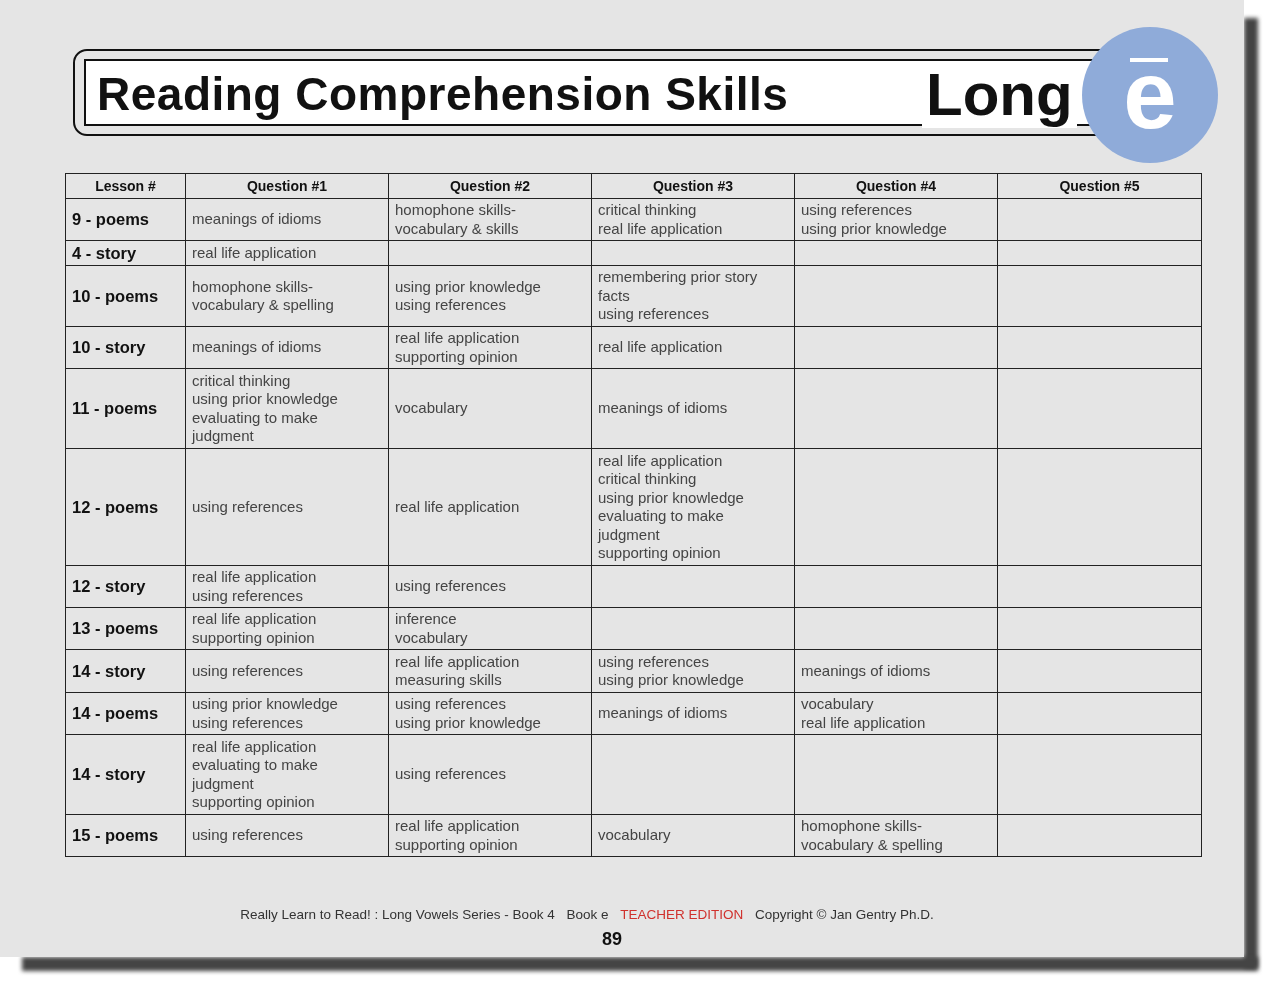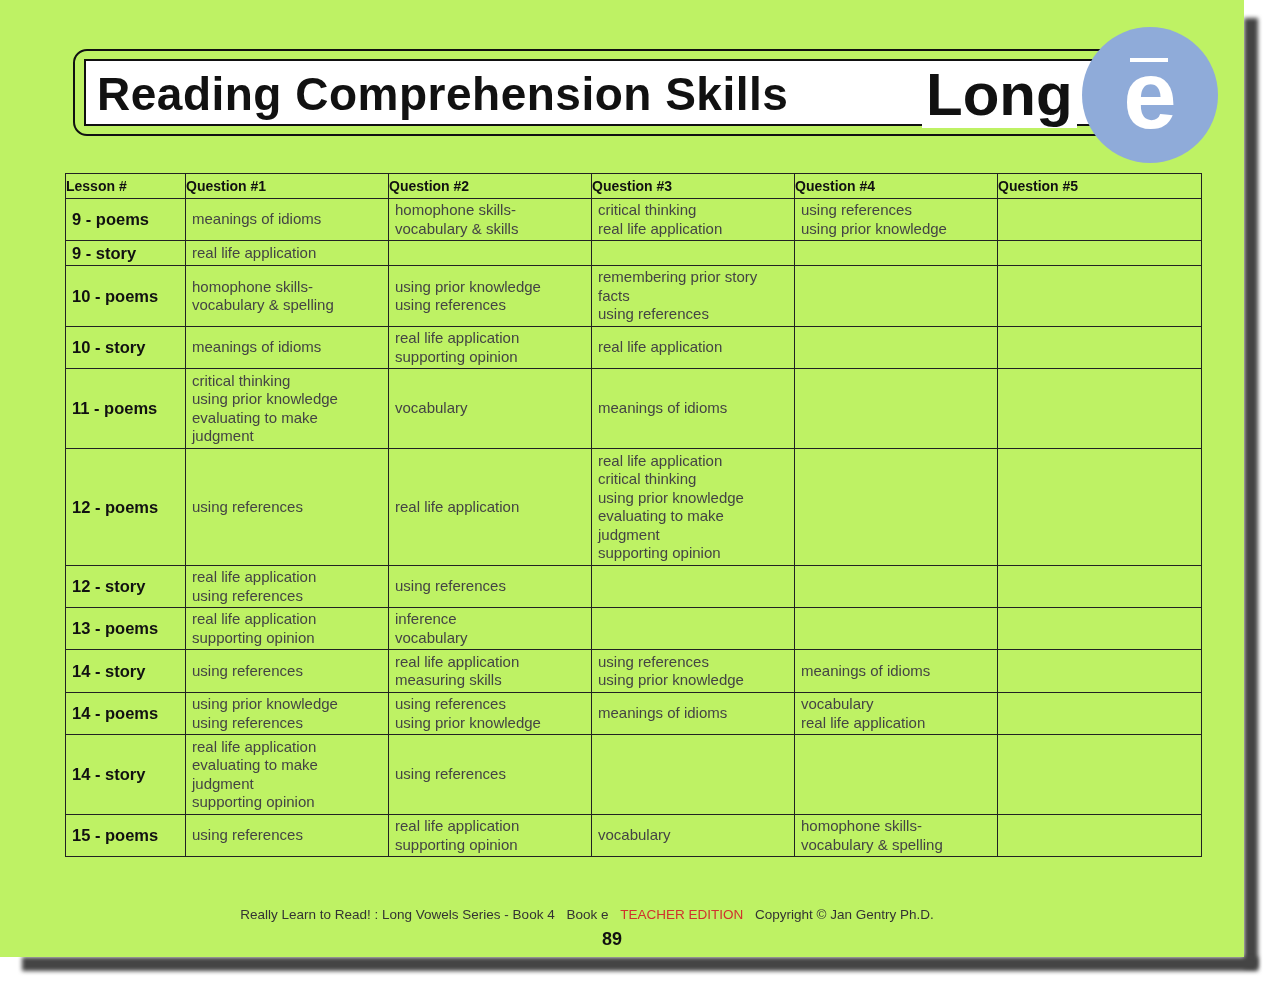--- a/index.html
+++ b/index.html
@@ -11,21 +11,21 @@
   .shadow-right {
     position:absolute; left:1244px; top:18px; width:14px; height:950px;
     background:#444; filter:blur(2px);
   }
   .shadow-bottom {
     position:absolute; left:22px; top:957px; width:1236px; height:14px;
     background:#444; filter:blur(2px);
   }
   .page {
     position:absolute; left:0; top:0; width:1244px; height:957px;
-    background:#bef264;
+    background:#e5e5e5;
   }
   .title-outer {
     position:absolute; left:73px; top:49px; width:1080px; height:87px;
     border:2px solid #111; border-radius:14px; box-sizing:border-box;
   }
   .title-inner {
     position:absolute; left:84px; top:59px; width:1060px; height:67px;
     border:2px solid #111; box-sizing:border-box; background:#fff;
   }
   .title-text {
@@ -48,21 +48,21 @@
     position:absolute; left:48px; top:31px; width:38px; height:4px; background:#fff;
   }
   table.skills {
     position:absolute; left:65px; top:173px; border-collapse:collapse;
     width:1136px; table-layout:fixed;
   }
   table.skills th, table.skills td {
     border:1.5px solid #222; vertical-align:middle;
   }
   table.skills th {
-    font-size:14px; font-weight:bold; color:#111; height:24px; text-align:left;
+    font-size:14px; font-weight:bold; color:#111; height:24px; text-align:center;
     padding:0;
   }
   table.skills td.lesson {
     font-size:16.5px; font-weight:bold; color:#111; padding:0 6px; white-space:nowrap;margin-left:32px;
   }
   table.skills td.cell {
     font-size:15px; color:#444; padding:0 6px; line-height:18.5px; white-space:pre-line;
   }
   .footer {
     position:absolute; left:0; top:907px; width:1174px; text-align:center;
@@ -116,21 +116,21 @@
           <td class="cell">meanings of idioms</td>
           <td class="cell">homophone skills-
 vocabulary &amp; skills</td>
           <td class="cell">critical thinking
 real life application</td>
           <td class="cell">using references
 using prior knowledge</td>
           <td class="cell"></td>
         </tr>
         <tr style="height: 25px;">
-          <td class="lesson">9 - story</td>
+          <td class="lesson">4 - story</td>
           <td class="cell">real life application</td>
           <td class="cell"></td>
           <td class="cell"></td>
           <td class="cell"></td>
           <td class="cell"></td>
         </tr>
         <tr style="height: 61px;">
           <td class="lesson">10 - poems</td>
           <td class="cell">homophone skills-
 vocabulary &amp; spelling</td>

